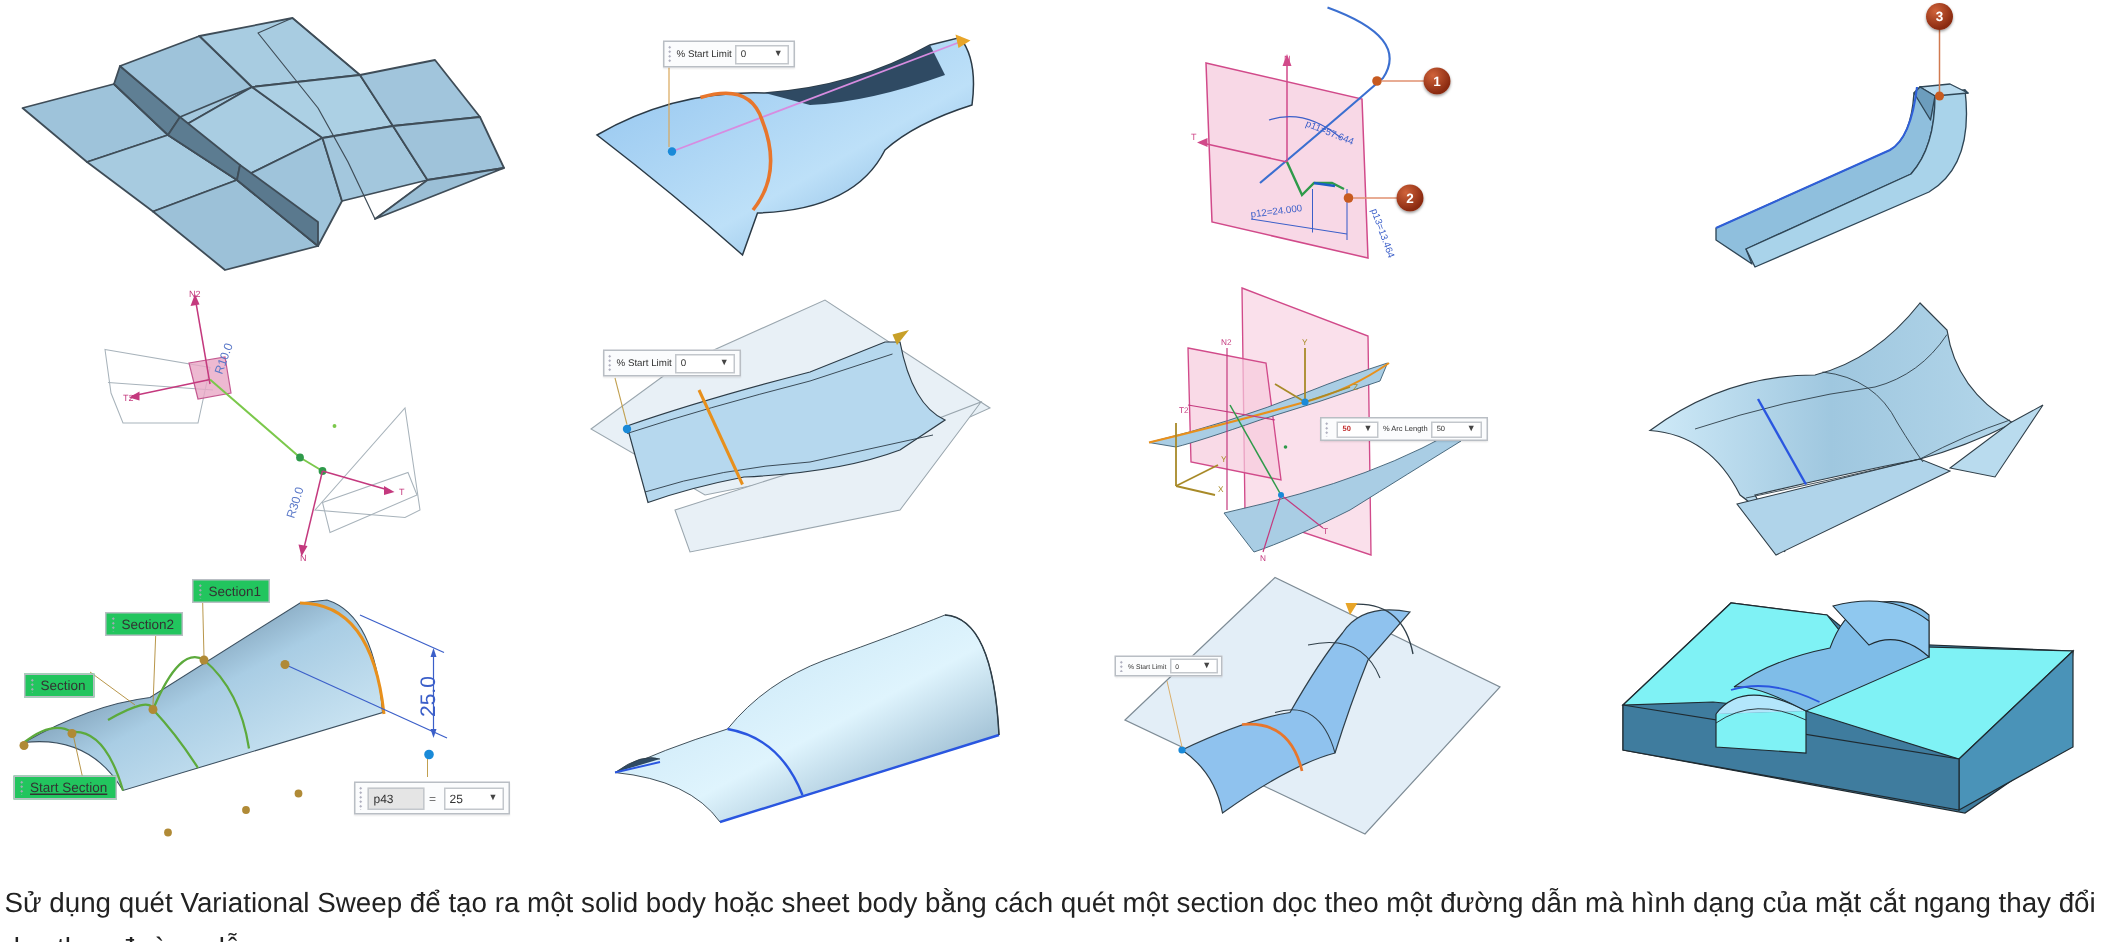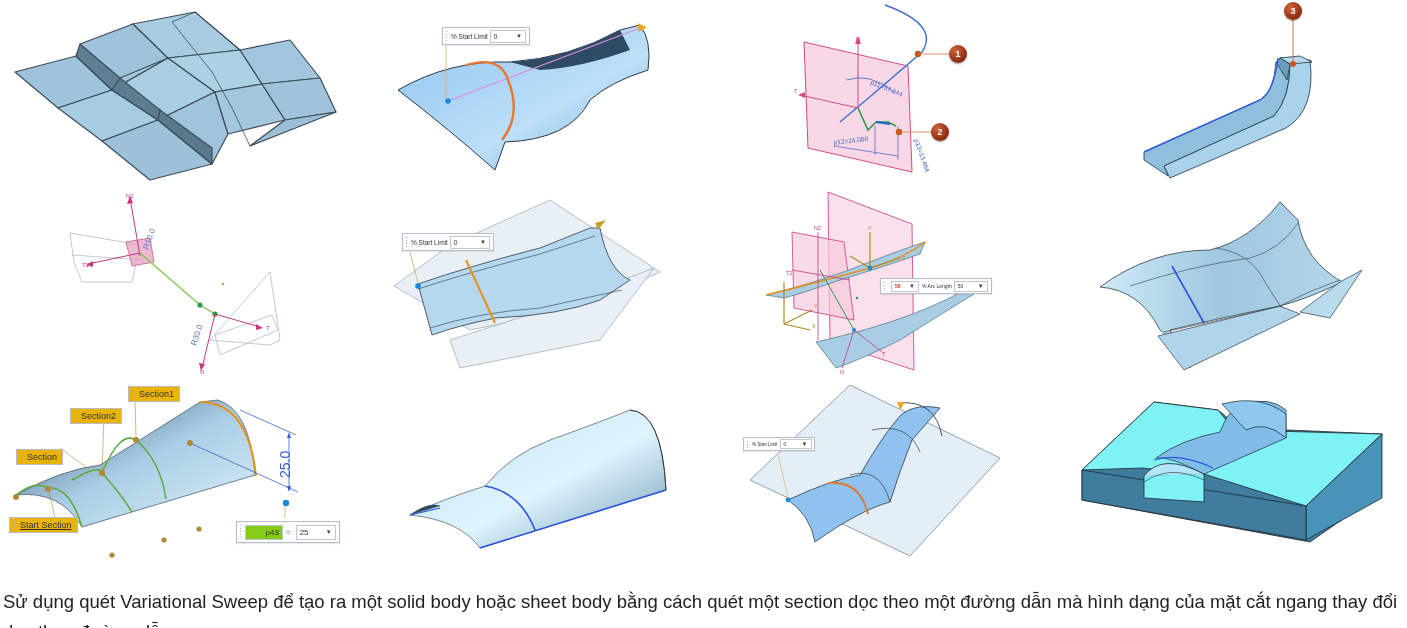--- a/index.html
+++ b/index.html
@@ -4,23 +4,23 @@
   <style>
     html, body { margin: 0; padding: 0; background: #ffffff; }
     body { width: 1407px; height: 628px; position: relative; overflow: hidden; font-family: "Liberation Sans", sans-serif; }
     .grid { position: absolute; left: 0; top: 0; width: 1407px; height: 565px; }
     .tile { position: absolute; }
     .tile svg { position: absolute; left: 0; top: 0; overflow: visible; }
     .tbox { position: absolute; background: #fbfcfd; border: 1px solid #b9bec4; font-family: "Liberation Sans", sans-serif; color: #333; white-space: nowrap; box-shadow: 0 1px 1px rgba(0,0,0,0.08); display: flex; align-items: center; }
     .grip { width: 3px; align-self: stretch; margin: 2px 3px 2px 2px; background-image: radial-gradient(#aab 0.6px, transparent 0.7px); background-size: 3px 3px; }
     .sel { display: inline-flex; align-items: center; justify-content: space-between; border: 1px solid #c3c7cc; background: #fff; margin-left: 2px; padding: 0 3px; }
     .sel .arrow { font-size: 6px; color: #444; margin-left: 4px; }
-    .inp { border: 1px solid #c3c7cc; background: #84cc16; padding: 0 3px; text-align: right; }
+    .inp { border: 1px solid #c3c7cc; background: #e5e5e5; padding: 0 3px; }
     .eq { color: #777; margin: 0 3px; }
-    .lbl-callout { position: absolute; background: #eab308; border: 1px solid #b9bec4; font-size: 9px; color: #333; padding: 2px 5px 2px 3px; display: flex; align-items: center; white-space: nowrap; }
+    .lbl-callout { position: absolute; background: #22c55e; border: 1px solid #b9bec4; font-size: 9px; color: #333; padding: 2px 5px 2px 3px; display: flex; align-items: center; white-space: nowrap; }
     .lbl-callout .grip { margin: 0 4px 0 0; align-self: stretch; }
     .badge { position: absolute; width: 18px; height: 18px; border-radius: 50%; background: radial-gradient(circle at 35% 30%, #d0633a, #8a2a10 70%); color: #fff; font-size: 9px; font-weight: bold; display: flex; align-items: center; justify-content: center; box-shadow: 0 1px 2px rgba(0,0,0,0.4); }
     .caption { position: absolute; left: 3px; top: 568px; width: 1400px; font-size: 18.5px; line-height: 30px; color: #222; }
     .caption b { font-weight: normal; }
   </style>
 </head>
 <body>
 
 <div class="grid">
 

